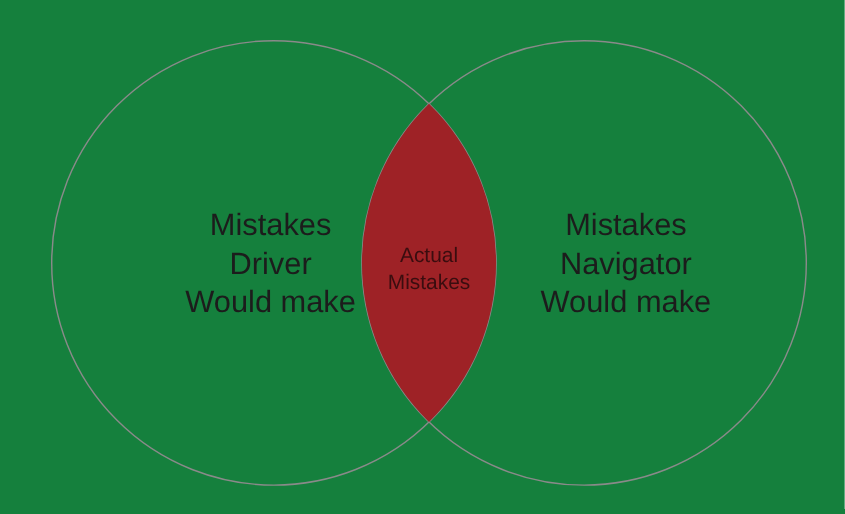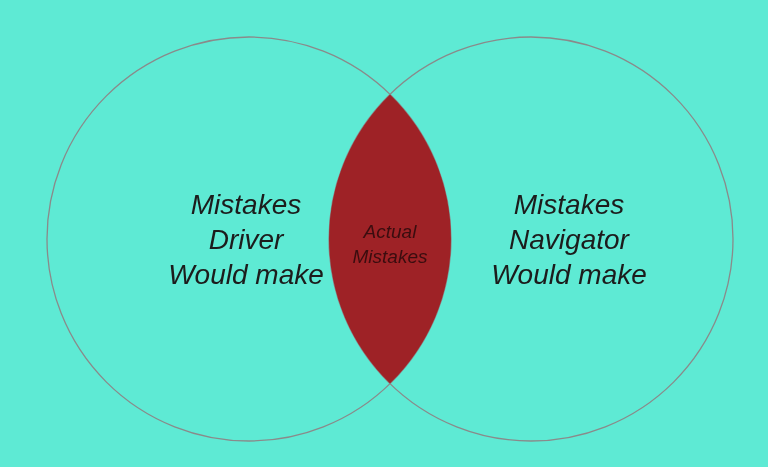--- a/index.html
+++ b/index.html
@@ -4,24 +4,23 @@
 <style>
   html, body {
     margin: 0;
     padding: 0;
     background: #ffffff;
   }
   .canvas {
     position: relative;
     width: 768px;
     height: 467px;
-    background: #5eead4;
+    background: #15803d;
     overflow: hidden;
     font-family: "Liberation Sans", sans-serif;
-    font-style: italic;
   }
   svg text {
     font-family: "Liberation Sans", sans-serif;
   }
   .circle-label {
     font-size: 28px;
     font-weight: 400;
   }
   .intersection-label {
     font-size: 19px;

